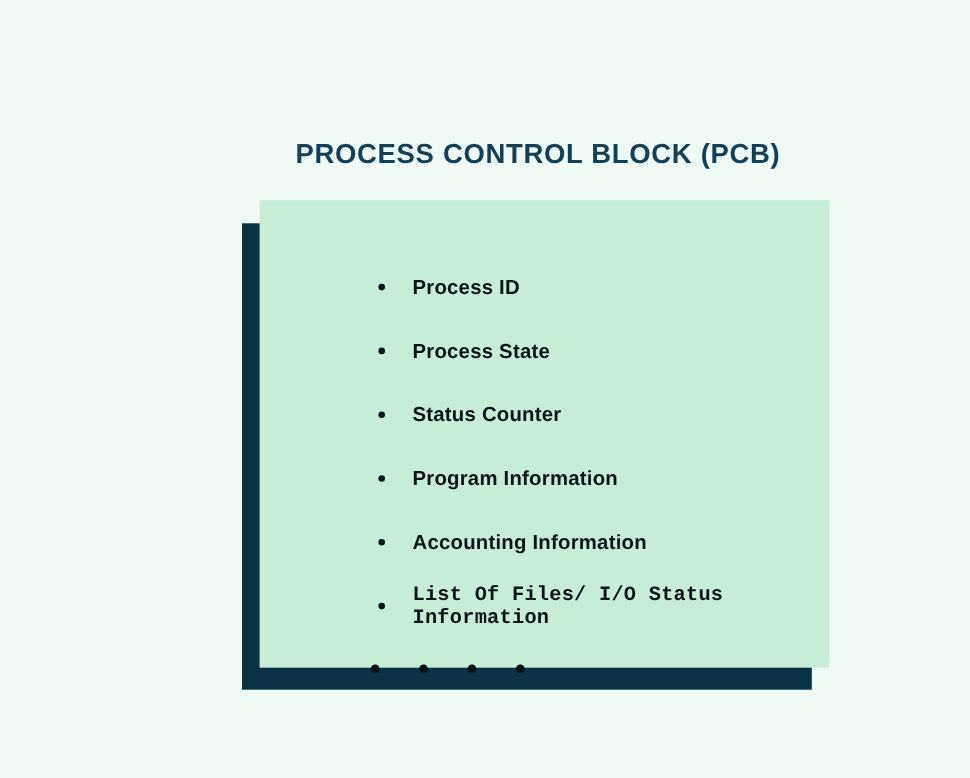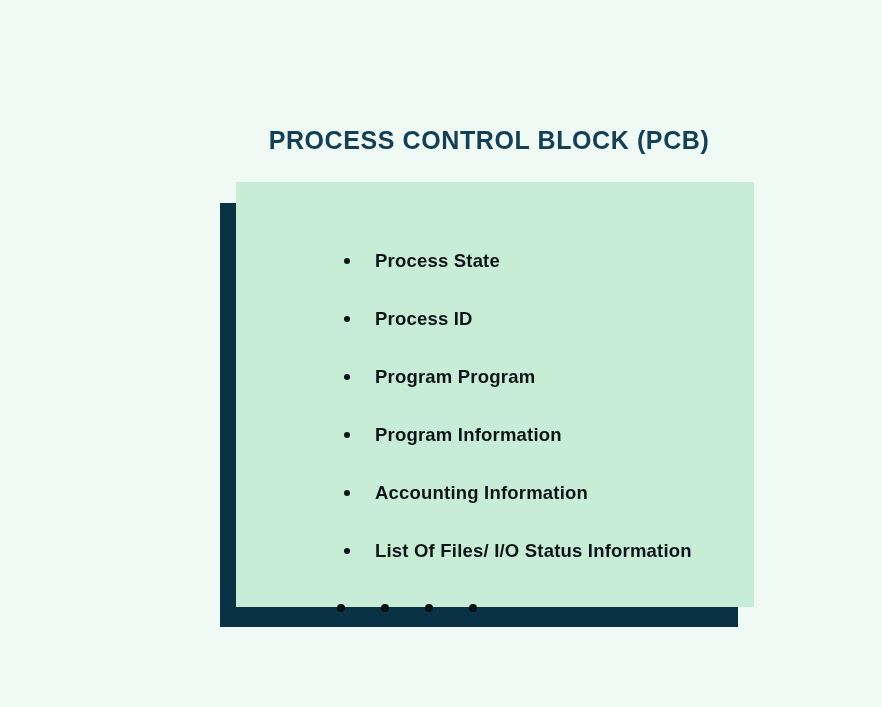--- a/index.html
+++ b/index.html
@@ -45,21 +45,21 @@
   }
   .item{
     display:flex;
     align-items:center;
     height:42px;
     color:var(--text-color);
     font-size:18.5px;
     font-weight:700;
     letter-spacing:0.2px;
   }
-  .item:last-of-type{margin-top:5px;}
+  .item:last-of-type{margin-top:5px;font-family:Liberation Mono, monospace;}
   .bullet-dot{
     flex:0 0 auto;
     width:6px;height:6px;
     border-radius:50%;
     background:var(--text-color);
     margin-right:9px;
   }
   .dots-row{
     margin:10px 0 0 85px;
     display:flex;
@@ -75,29 +75,29 @@
 <body>
 
 <h1 class="title">PROCESS CONTROL BLOCK (PCB)</h1>
 
 <div class="card-shadow"></div>
 
 <div class="card">
   <ul class="list">
     <li class="item">
       <span class="bullet-dot"></span>
+      <span>Process ID</span>
+    </li>
+    <li class="item">
+      <span class="bullet-dot"></span>
       <span>Process State</span>
     </li>
     <li class="item">
       <span class="bullet-dot"></span>
-      <span>Process ID</span>
-    </li>
-    <li class="item">
-      <span class="bullet-dot"></span>
-      <span>Program Program</span>
+      <span>Status Counter</span>
     </li>
     <li class="item">
       <span class="bullet-dot"></span>
       <span>Program Information</span>
     </li>
     <li class="item">
       <span class="bullet-dot"></span>
       <span>Accounting Information</span>
     </li>
     <li class="item">

